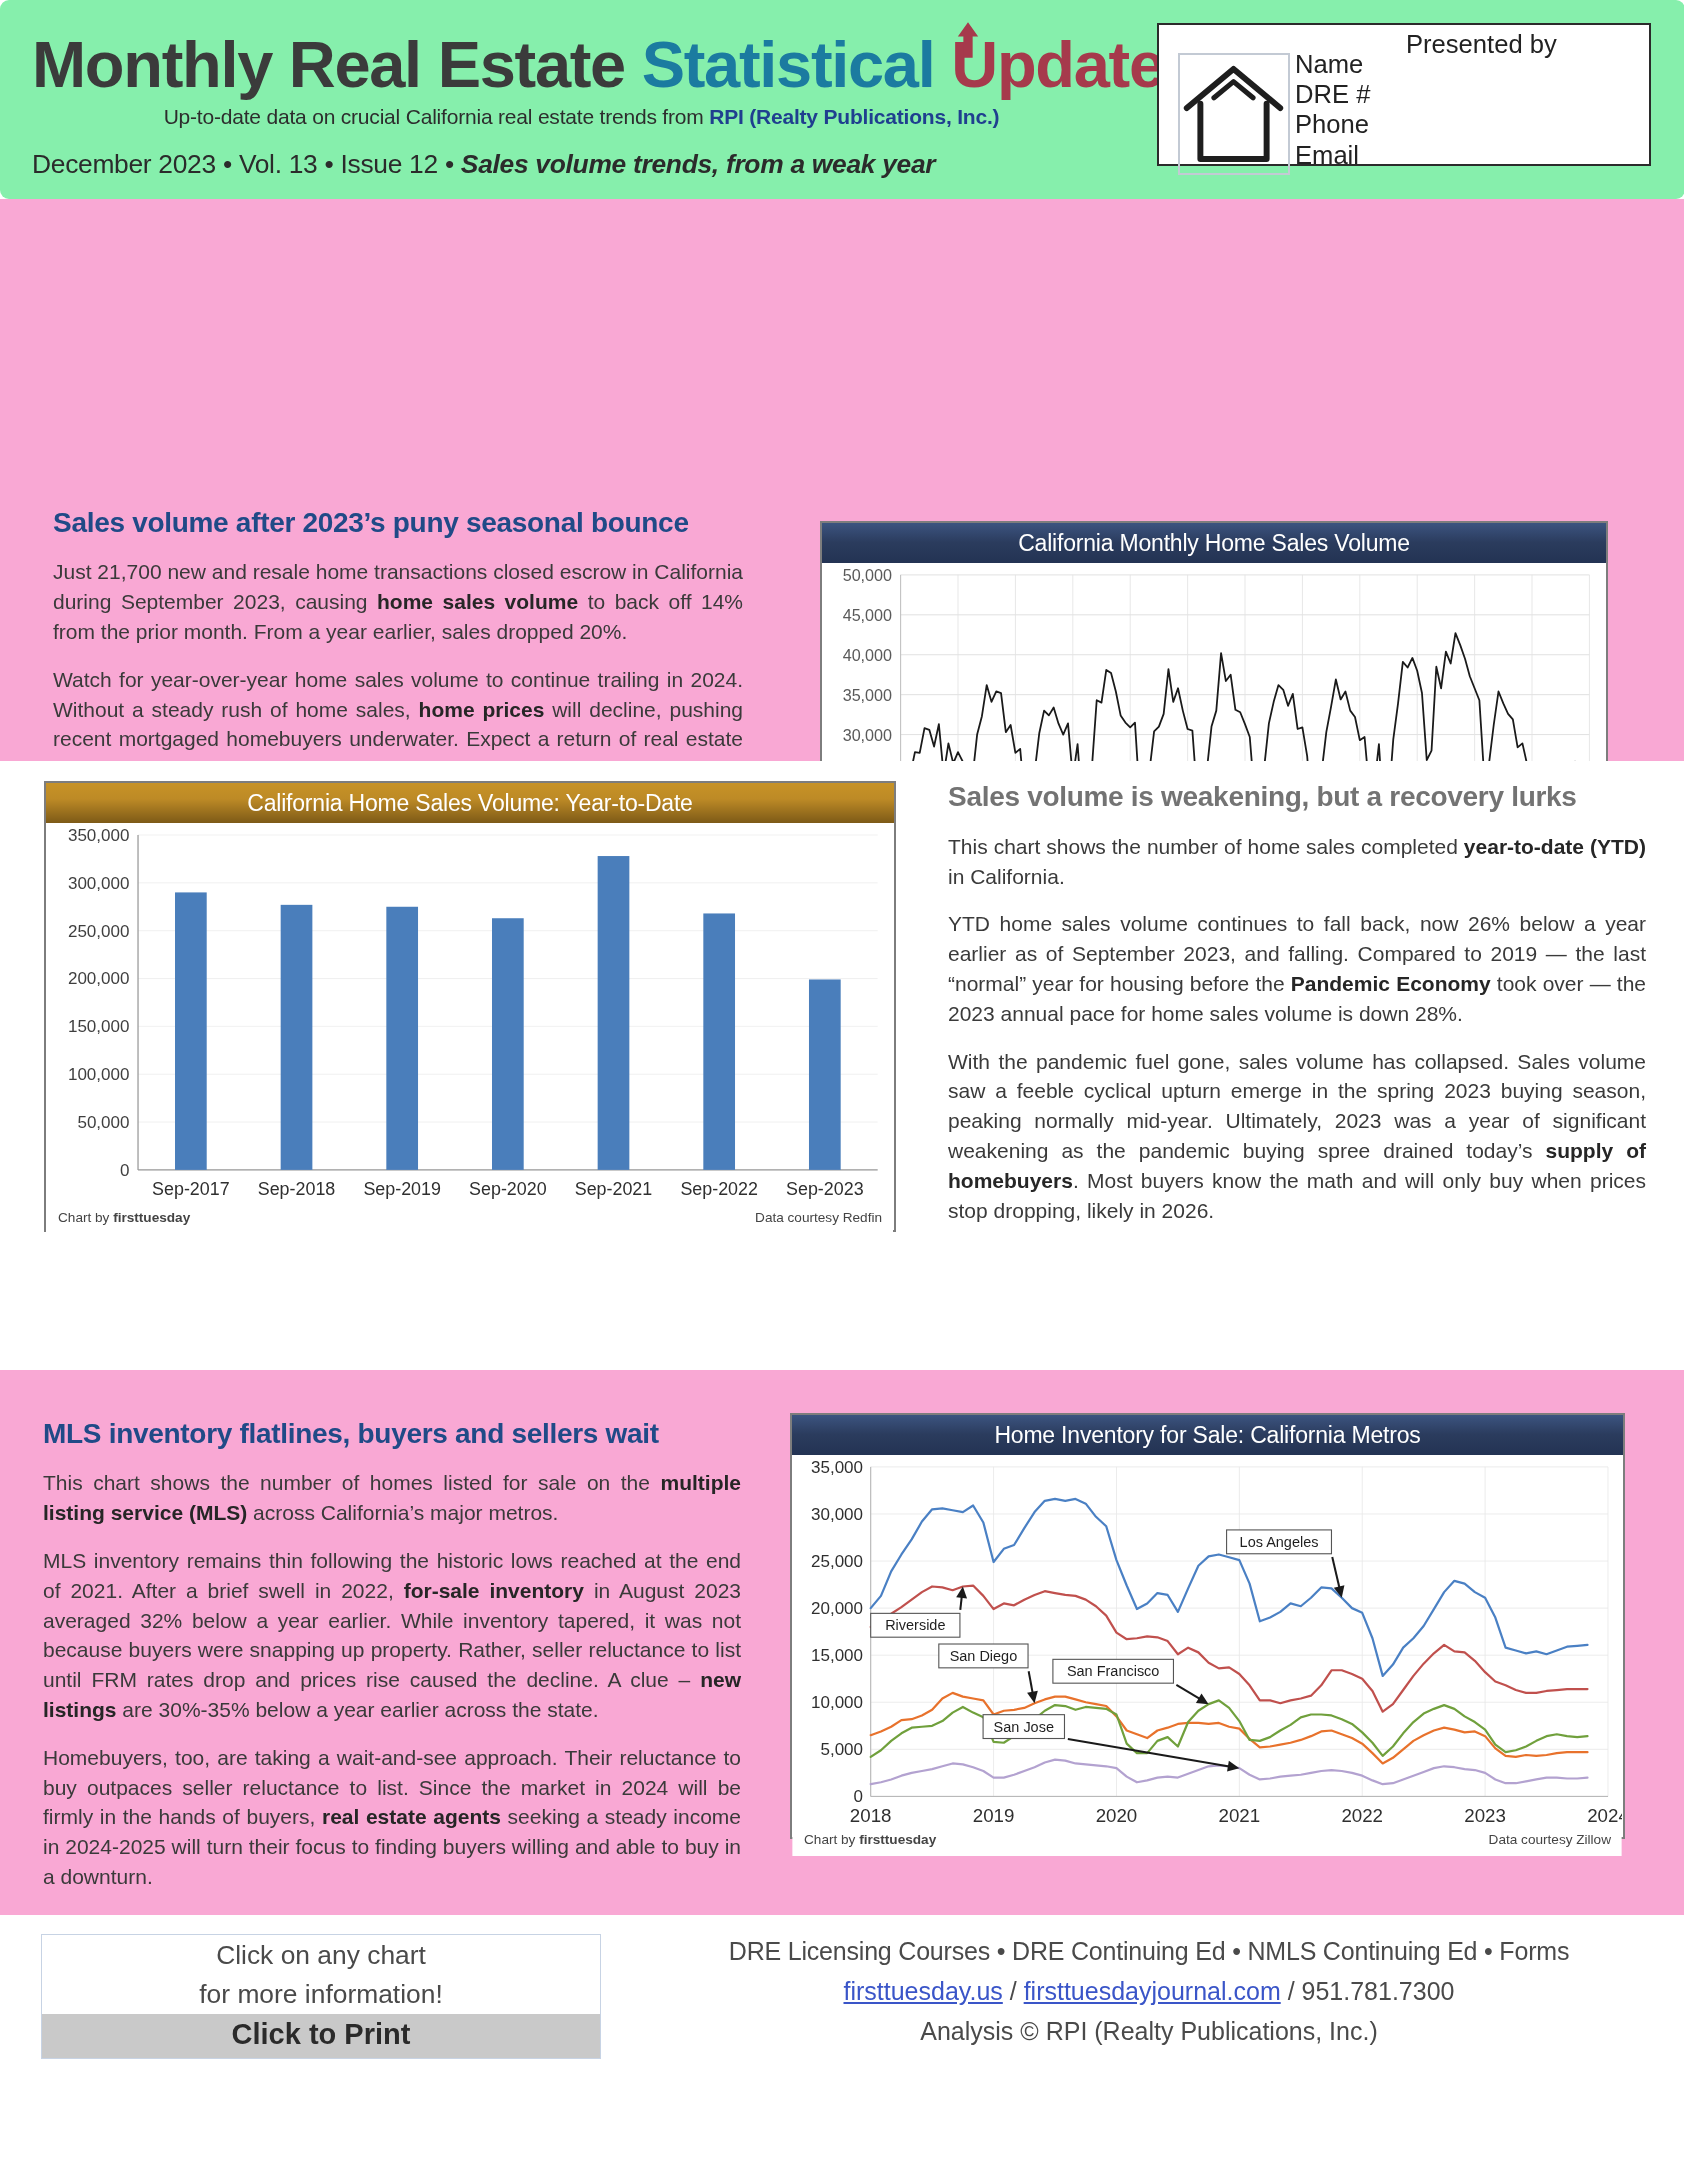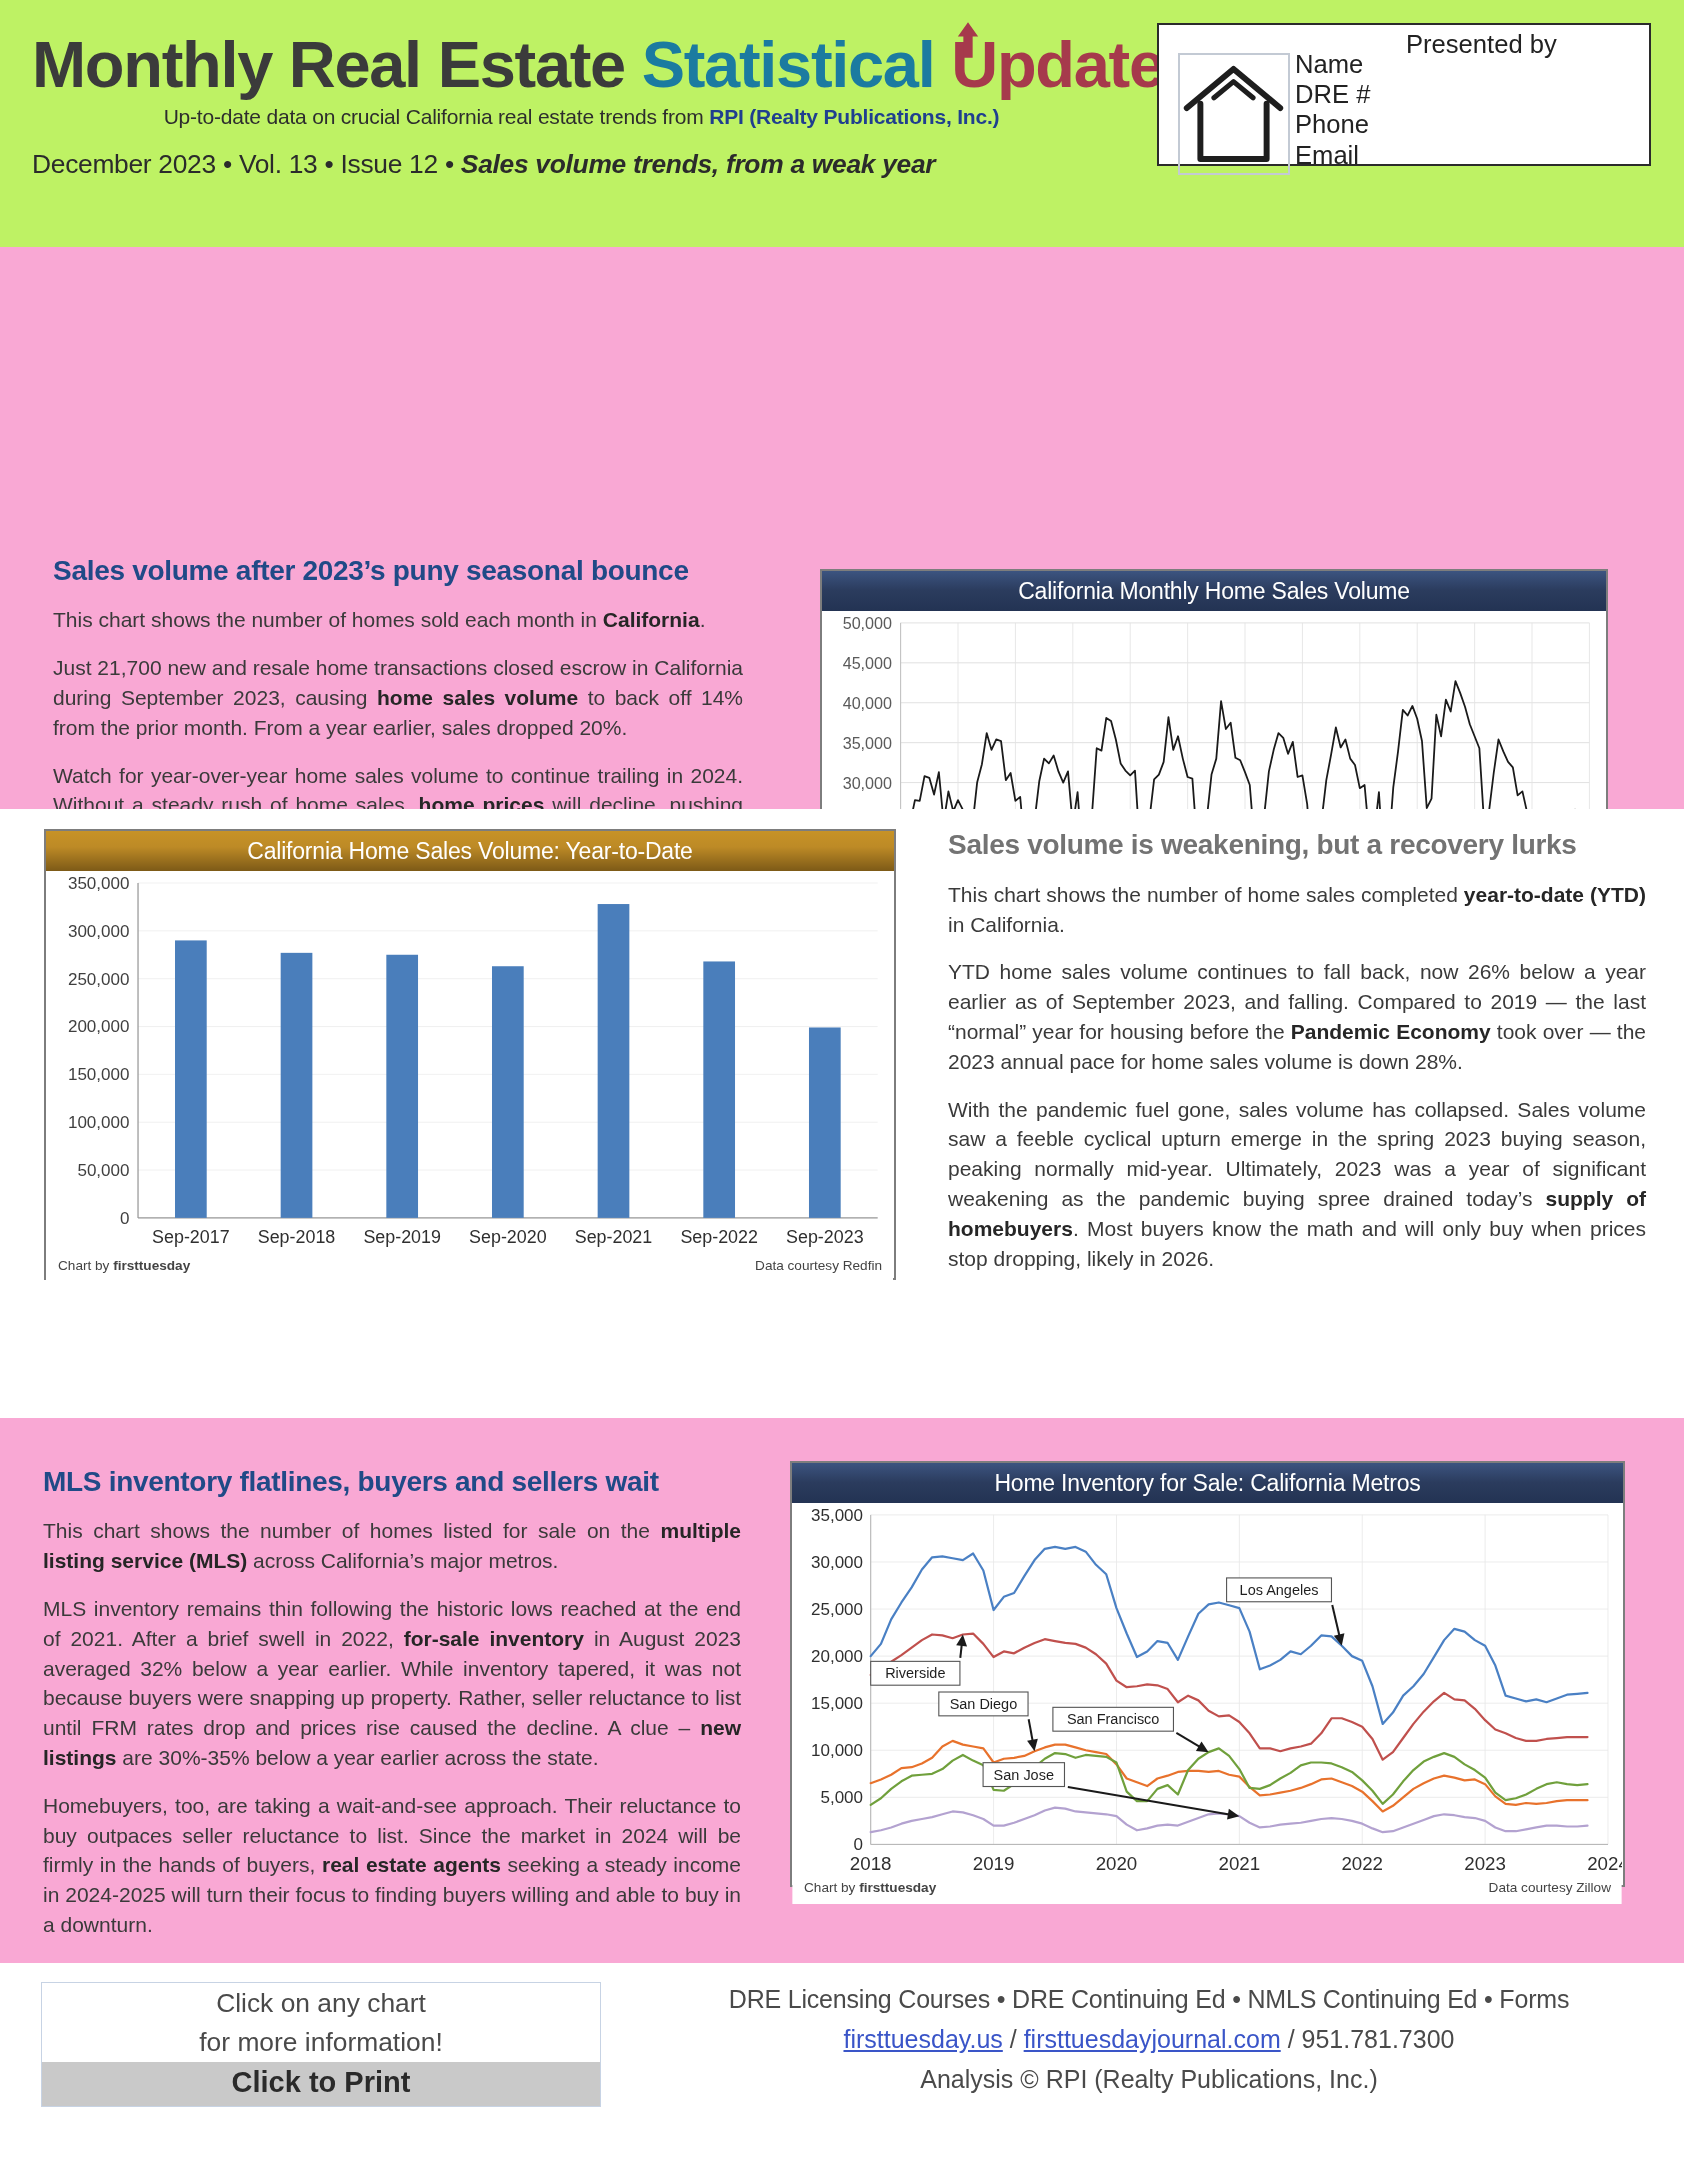--- a/index.html
+++ b/index.html
@@ -13,23 +13,24 @@
     height: 2181px;
     font-family: "Liberation Sans", sans-serif;
     color: #333333;
     overflow: hidden;
     position: relative;
   }
 
   
   .masthead {
     position: relative;
-    height: 247px;
-    background: #bef264;
-    box-sizing: border-box;
+    height: 199px;
+    background: #86efac;
+    box-sizing: border-box;
+    border-radius: 9px;
   }
   .mast-left {
     position: absolute;
     left: 32px;
     top: 32px;
     width: 1099px;
   }
   .mast-title {
     font-size: 65px;
     font-weight: bold;
@@ -250,21 +251,20 @@
       <div>DRE #</div>
       <div>Phone</div>
       <div>Email</div>
     </div>
   </div>
 </div>
 
 <div class="band band-gray sec1">
   <div class="copy-col" style="left:53px; top:308px; width:690px;">
     <div class="copy-h h-blue">Sales volume after 2023’s puny seasonal bounce</div>
-    <div class="copy-p">This chart shows the number of homes sold each month in <b>California</b>.</div>
     <div class="copy-p">Just 21,700 new and resale home transactions closed escrow in California during September 2023, causing <b>home sales volume</b> to back off 14% from the prior month. From a year earlier, sales dropped 20%.</div>
     <div class="copy-p">Watch for year-over-year home sales volume to continue trailing in 2024. Without a steady rush of home sales, <b>home prices</b> will decline, pushing recent mortgaged homebuyers underwater. Expect a return of real estate speculators in 2025-2026 to produce a “dead cat” bounce in sales volume and likely stop prices from further dropping. A sustainable recovery will take off when end-user homebuyers return, around 2027.</div>
   </div>
 
   <div class="chart-frame" id="chart1" style="left:820px; top:322px; width:788px; height:426px;">
     <div class="chart-title-bar bar-navy">California Monthly Home Sales Volume</div>
     <div class="chart-body" id="chart1-body" style="height:384px;">
       <svg class="plot-svg" id="chart1-svg" width="783" height="384" viewBox="0 0 919 451">
           <rect x="0" y="0" width="919" height="451" fill="#fff"></rect>
           <line x1="92" y1="14" x2="901" y2="14" stroke="#dcdcdc" stroke-width="1"></line>

